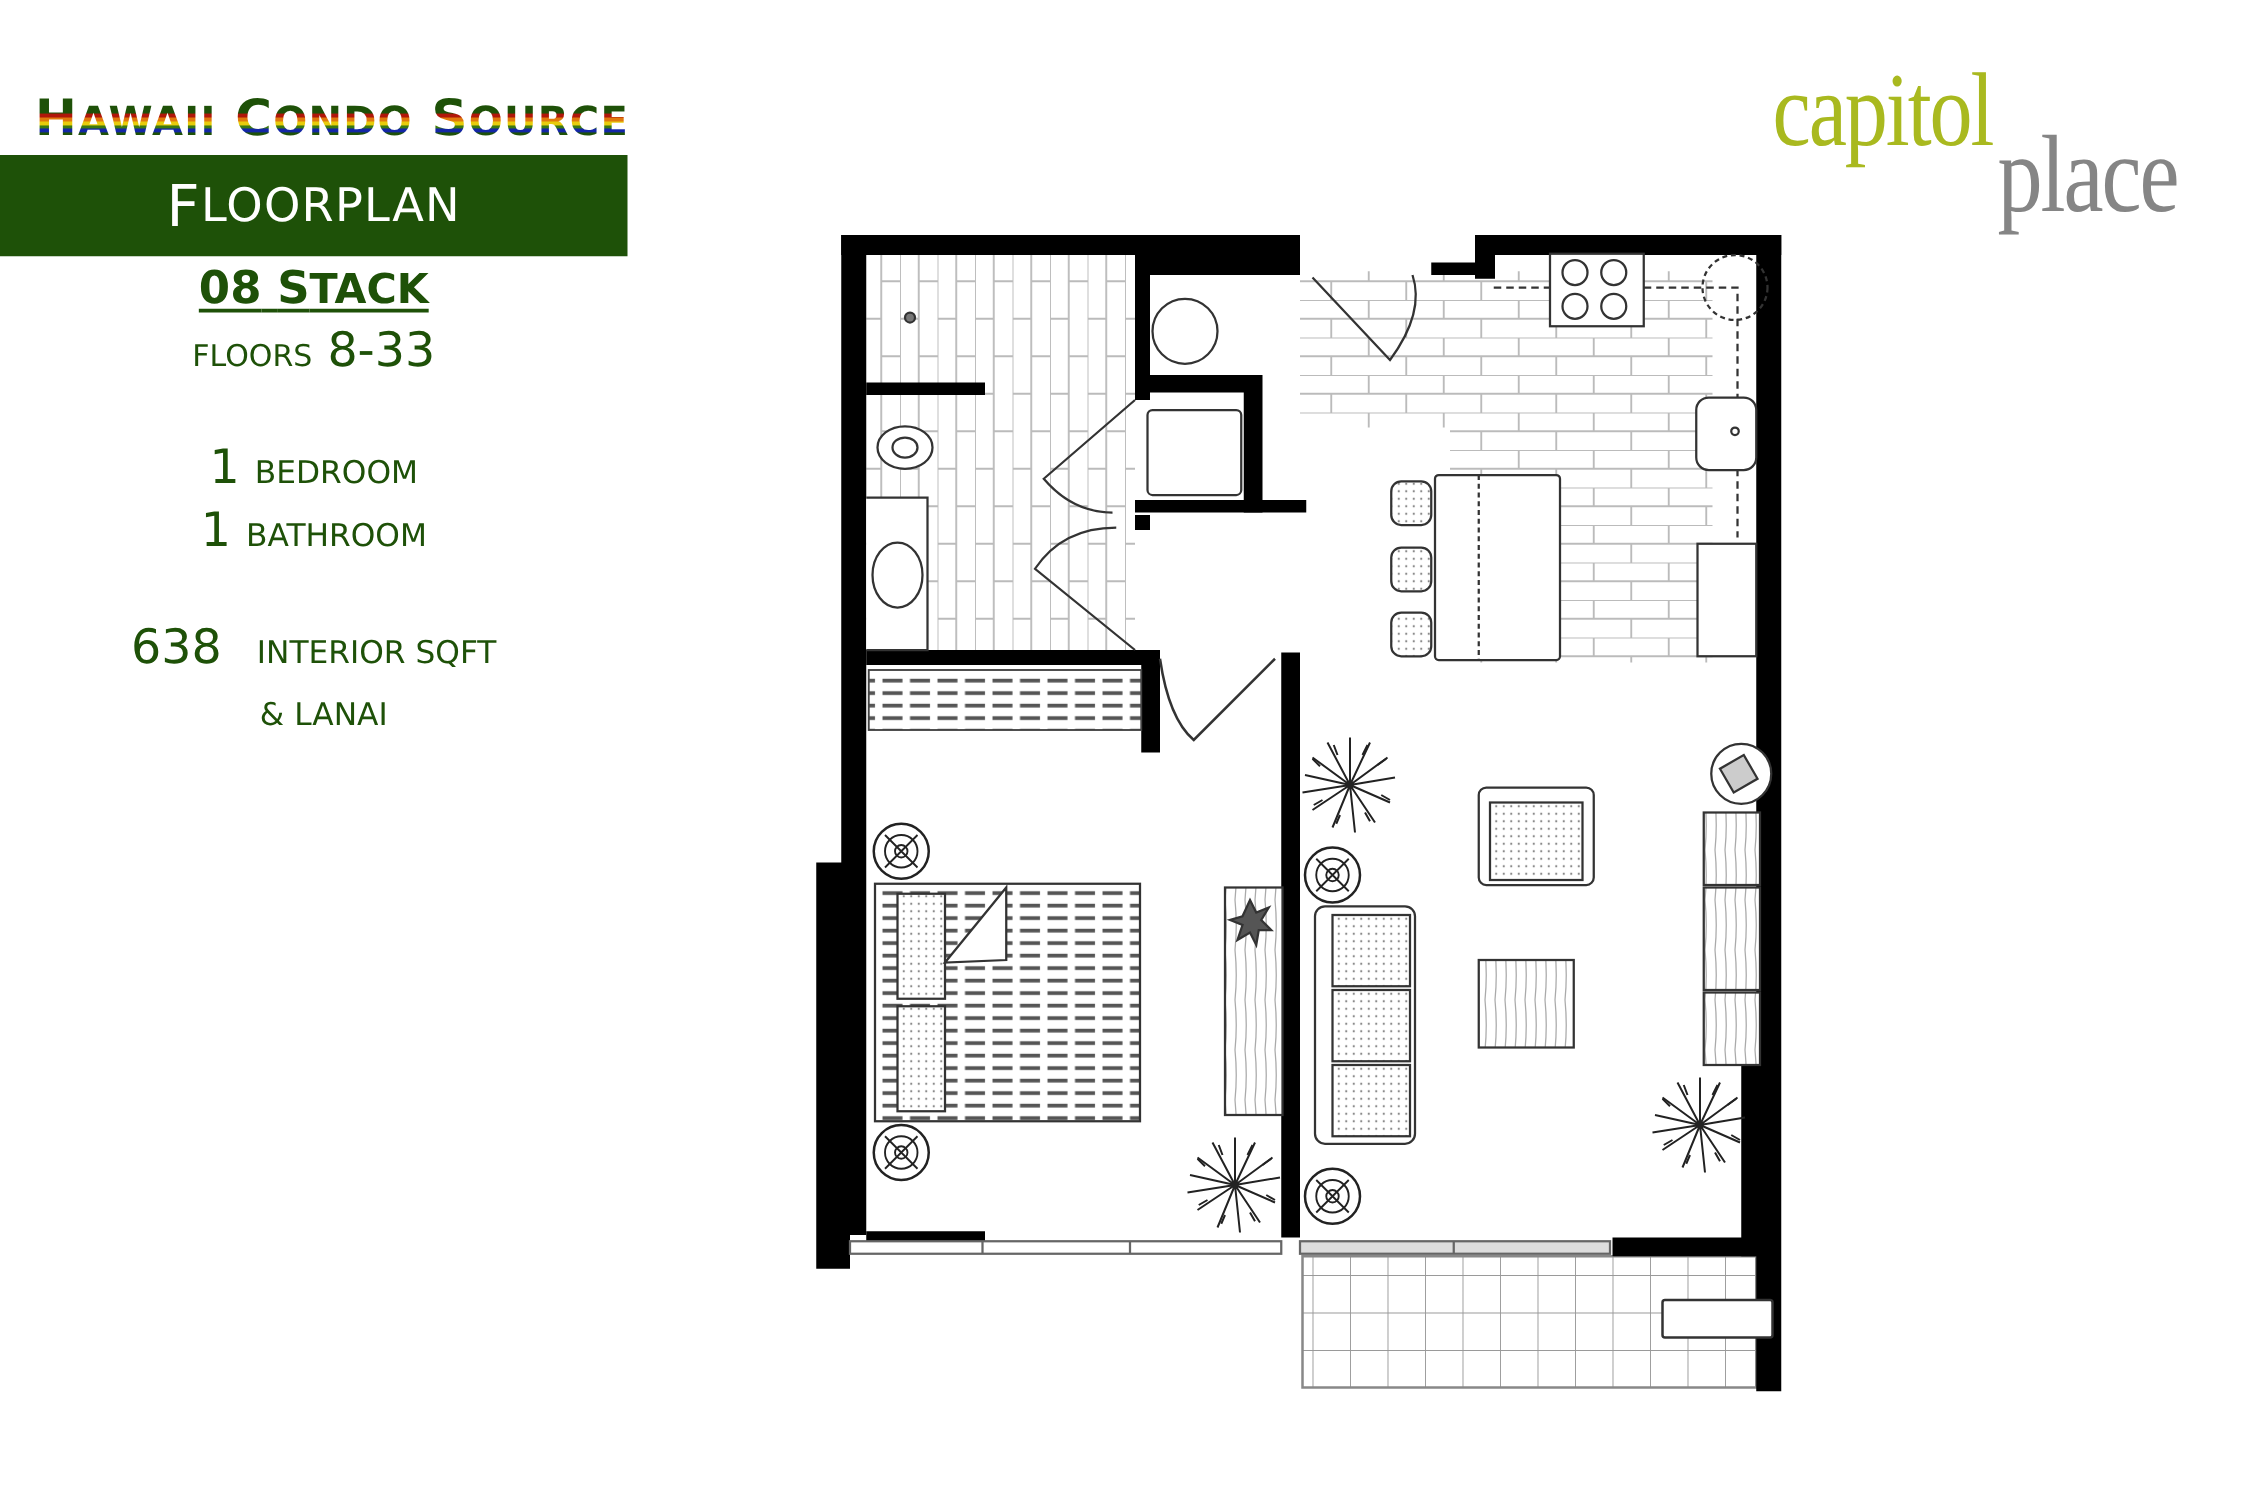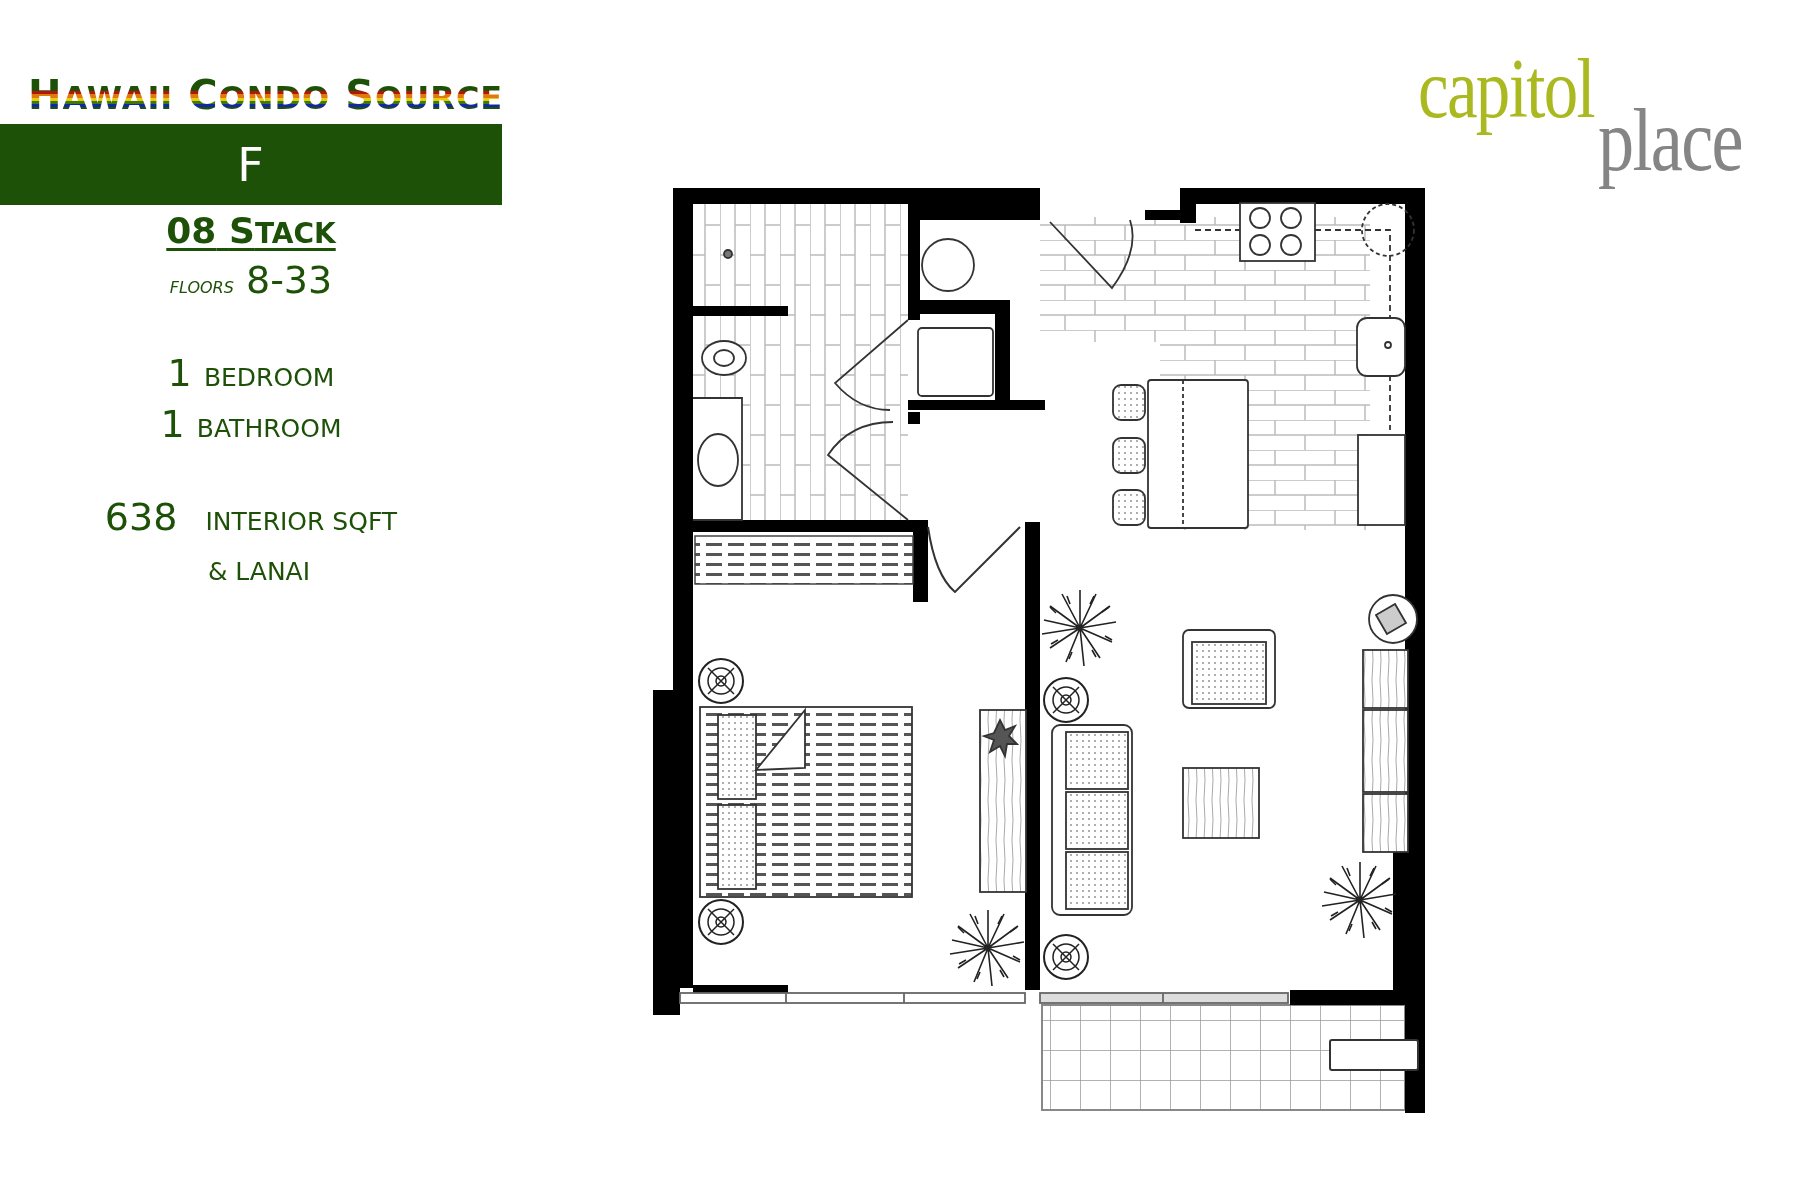--- a/index.html
+++ b/index.html
@@ -28,41 +28,42 @@
     .banner {
       position: absolute; left: 0; top: 124px; width: 502px; height: 81px;
       background: #1e5108; color: #ffffff;
       display: flex; align-items: center; justify-content: center;
       font-family: "DejaVu Sans", sans-serif; font-size: 46px; letter-spacing: 1px;
     }
     .banner .sc { font-size: 37px; }
 
     .info { position: absolute; left: 0; width: 502px; text-align: center; color: #1e5108; font-family: "DejaVu Sans", sans-serif; }
     .stack { top: 210px; font-size: 36px; font-weight: bold; text-decoration: underline; text-decoration-thickness: 3px; text-underline-offset: 5px; }
-    .stack .sc { font-size: 28px; margin-top: 29px; }
+    .stack .sc { font-size: 33px; margin-top: 29px; }
     .floors { top: 258px; font-size: 38px; }
-    .floors .sm { font-size: 16px; font-style: italic; }
+    .floors .sm { font-size: 24px; }
     .rooms { top: 350px; font-size: 38px; line-height: 46px; }
     .rooms .sm { font-size: 25px; margin-top: 44px; }
     .sqft { top: 492px; font-size: 38px; line-height: 50px; }
     .sqft .sm { font-size: 25px; margin-left: 16px; }
 
     .logo { position: absolute; left: 1418px; top: 40px; font-family: "Liberation Serif", serif; }
     .logo .l1 { position: absolute; left: 0; top: 0; font-size: 84px; color: #a9b91f; letter-spacing: -2px; white-space: nowrap; transform: scaleX(0.82); transform-origin: left; }
     .logo .l2 { position: absolute; left: 180px; top: 50px; font-size: 88px; color: #858585; letter-spacing: -2px; white-space: nowrap; transform: scaleX(0.82); transform-origin: left; }
 
     .plan { position: absolute; left: 640px; top: 170px; }
   </style>
 </head>
 <body>
 
 <div class="brand"><span>H</span><span class="sc">AWAII</span> <span>C</span><span class="sc">ONDO</span> <span>S</span><span class="sc">OURCE</span></div>
 
 <div class="banner">
     <span>F</span>
+    <span class="sc">LOORPLAN</span>
   </div>
 
 <div class="info stack"><span>08</span> <span>S</span><span class="sc">TACK</span></div>
 <div class="info floors"><span class="sm">FLOORS</span> <span>8-33</span></div>
 <div class="info rooms">
   <div><span>1</span> <span class="sm">BEDROOM</span></div>
   <div><span>1</span> <span class="sm">BATHROOM</span></div>
 </div>
 <div class="info sqft">
   <div><span>638</span> <span class="sm">INTERIOR SQFT</span></div>

